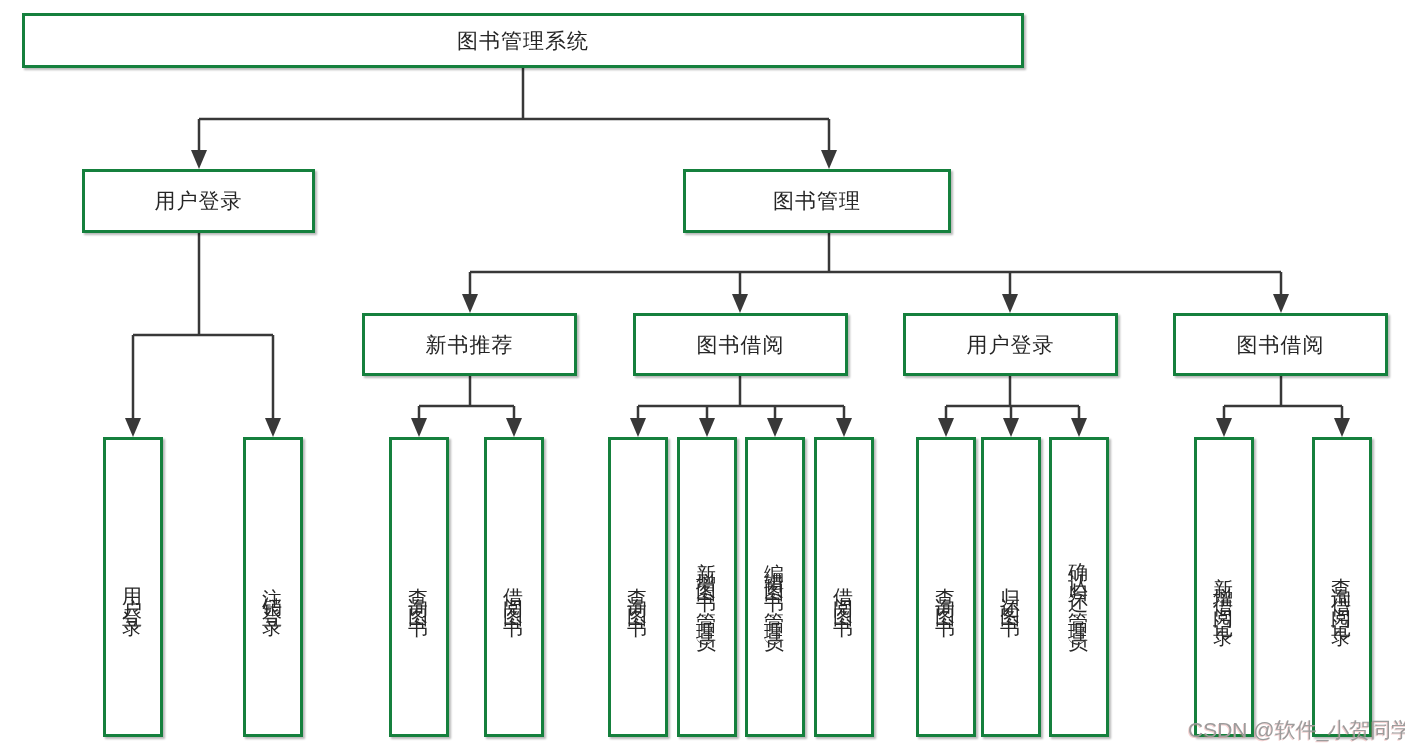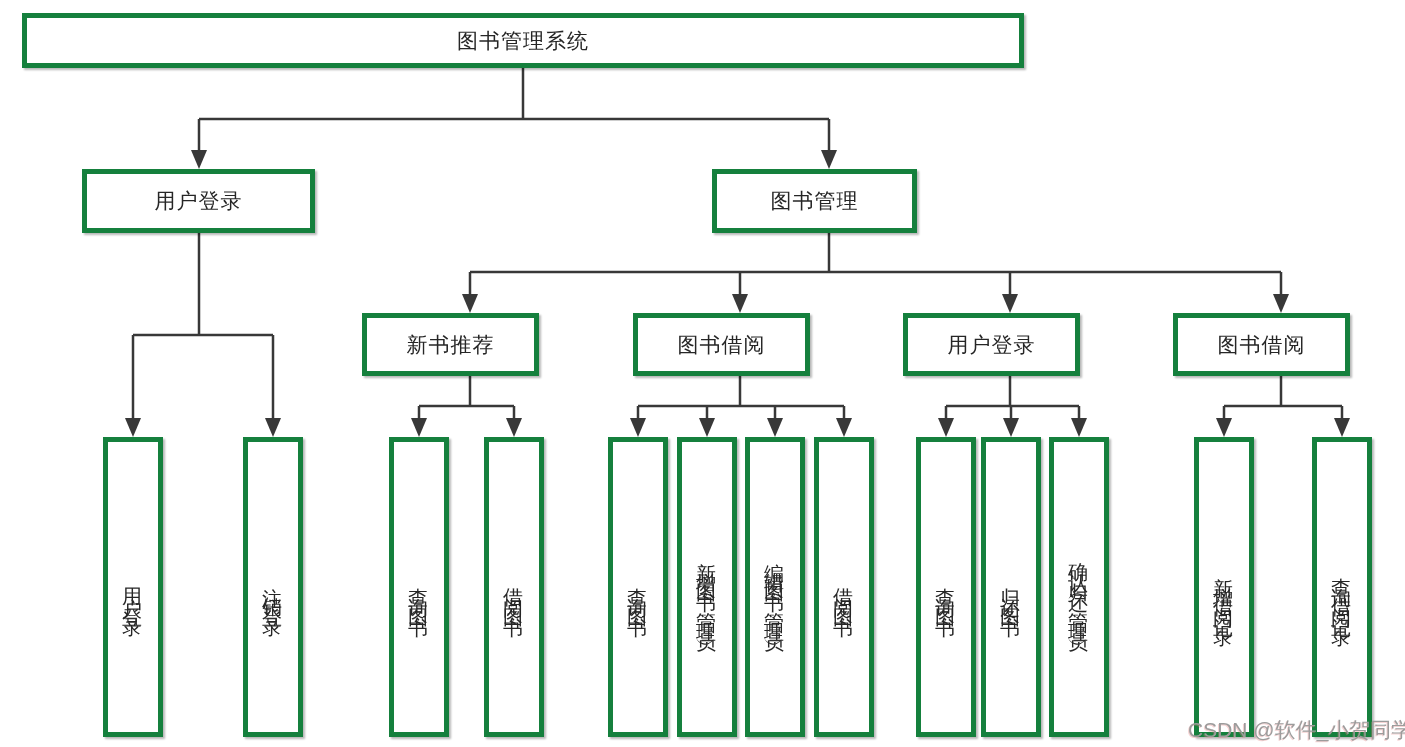--- a/index.html
+++ b/index.html
@@ -8,31 +8,31 @@
     width:1405px;height:747px;
     background:#ffffff;
     font-family:"Liberation Sans","DejaVu Sans",sans-serif;
     overflow:hidden;
   }
   .connectors{position:absolute;left:0;top:0;z-index:1;}
   .node{
     position:absolute;
     box-sizing:border-box;
     background:#ffffff;
-    border:5px solid #15803d;
+    border:3px solid #15803d;
     box-shadow:2px 2px 2px rgba(0,0,0,0.28);
     display:flex;align-items:center;justify-content:center;
     color:#262626;
     z-index:2;
   }
   .node-h{font-size:21px;letter-spacing:1px;white-space:nowrap;}
   .node-root{left:22px;top:13px;width:1002px;height:55px;}
   .node-l2-a{left:82px;top:169px;width:233px;height:64px;}
-  .node-l2-b{left:712px;top:169px;width:205px;height:64px;}
-  .node-l3{top:313px;width:177px;height:63px;}
+  .node-l2-b{left:683px;top:169px;width:268px;height:64px;}
+  .node-l3{top:313px;width:215px;height:63px;}
   .l3-0{left:362px;} .l3-1{left:633px;} .l3-2{left:903px;} .l3-3{left:1173px;}
   .leaf{top:437px;width:60px;height:300px;}
   .leaf span{
     writing-mode:vertical-rl;
     text-orientation:mixed;
     font-size:20px;
     letter-spacing:10px;
     margin-bottom:-10px;
     white-space:nowrap;
     color:#262626;

